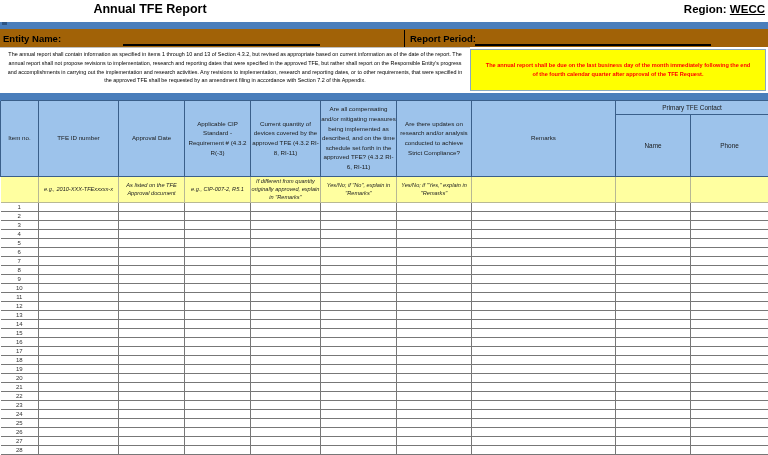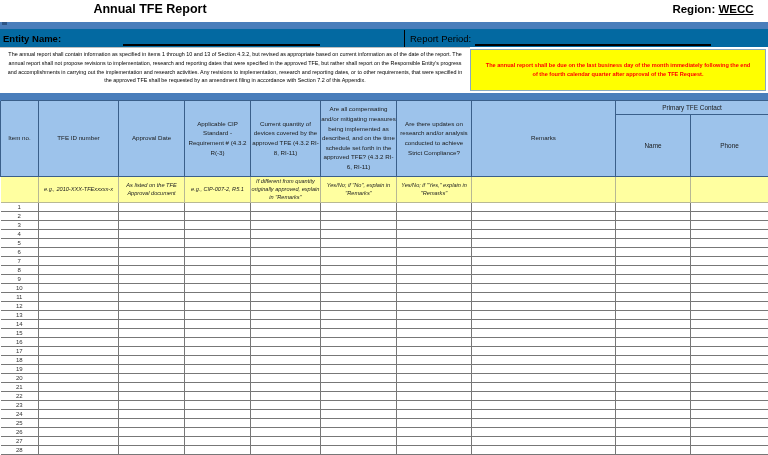--- a/index.html
+++ b/index.html
@@ -26,54 +26,54 @@
     text-align: center;
     font-size: 12.5px; font-weight: bold; color: #000;
   }
   .title-conf {
     position: absolute; left: 300px; top: 3px; width: 310px;
     text-align: center;
     font-size: 11.5px; font-weight: bold; color: #ff0000;
   }
   .title-region {
     position: absolute; left: 620px; top: 3px; width: 145px;
-    text-align: center;
+    text-align: right;
     font-size: 11.5px; font-weight: bold; color: #000; padding-left: 41px;
   }
   .title-region .val { text-decoration: underline; }
 
   .bluestrip {
     position: absolute; left: 0; top: 22px; width: 768px; height: 7px;
     background: #4a7ebb;
   }
   .bluestrip-notch {
     position: absolute; left: 2px; top: 22px; width: 5px; height: 3px;
     background: #2d5585;
   }
 
   
   .inforow {
     position: absolute; left: 0; top: 29px; width: 768px; height: 18px;
-    background: #0369a1;
+    background: #a16207;
   }
   .lbl-entity {
     position: absolute; left: 3px; top: 4px;
     font-size: 9.5px; font-weight: bold; color: #000;
   }
   .rule-entity {
     position: absolute; left: 123px; top: 15px; width: 197px; height: 2px;
     background: #000;
   }
   .vdiv-info {
     position: absolute; left: 404px; top: 30px; width: 1px; height: 17px;
     background: #000;
   }
   .lbl-period {
     position: absolute; left: 410px; top: 4px;
-    font-size: 9.5px; font-weight: normal; color: #000;
+    font-size: 9.5px; font-weight: bold; color: #000;
   }
   .rule-period {
     position: absolute; left: 475px; top: 15px; width: 236px; height: 2px;
     background: #000;
   }
 
   
   .descbox {
     position: absolute; left: 0; top: 47px; width: 470px; height: 46px;
     border-top: 1px solid #bfbfbf;

